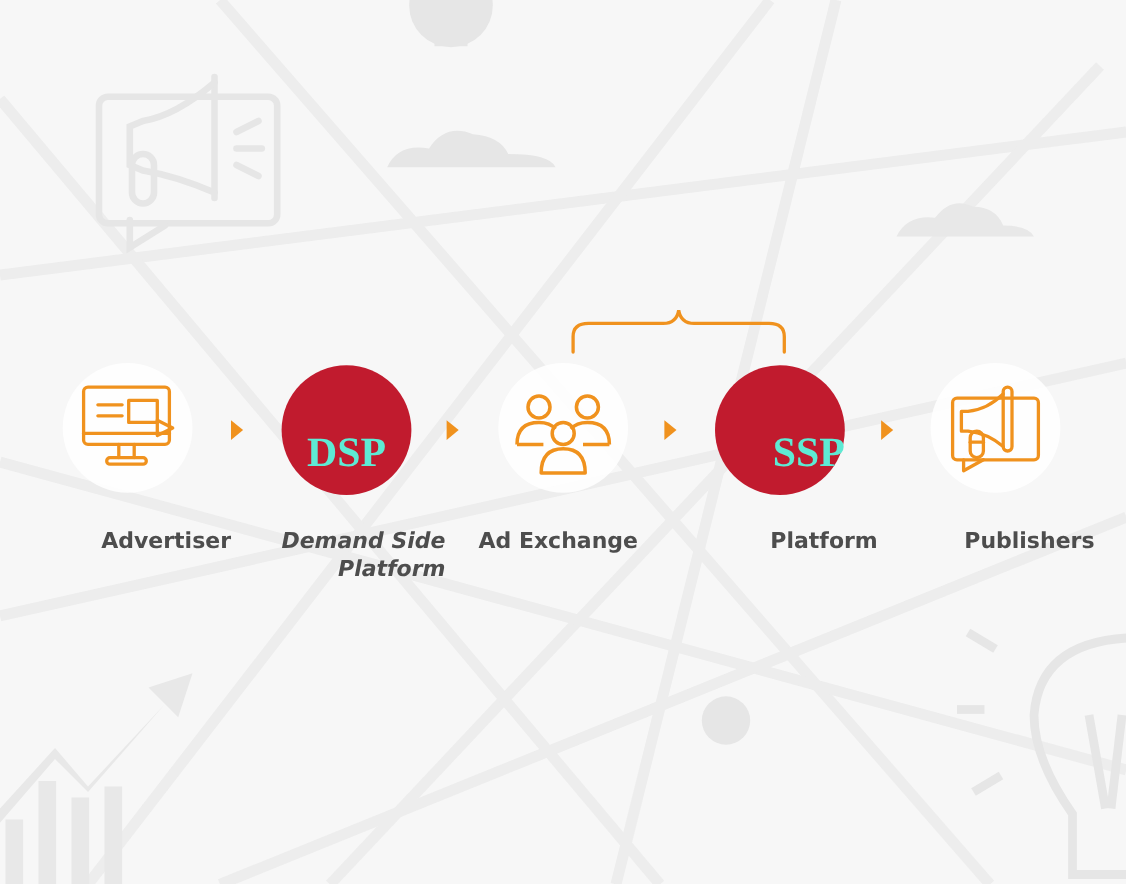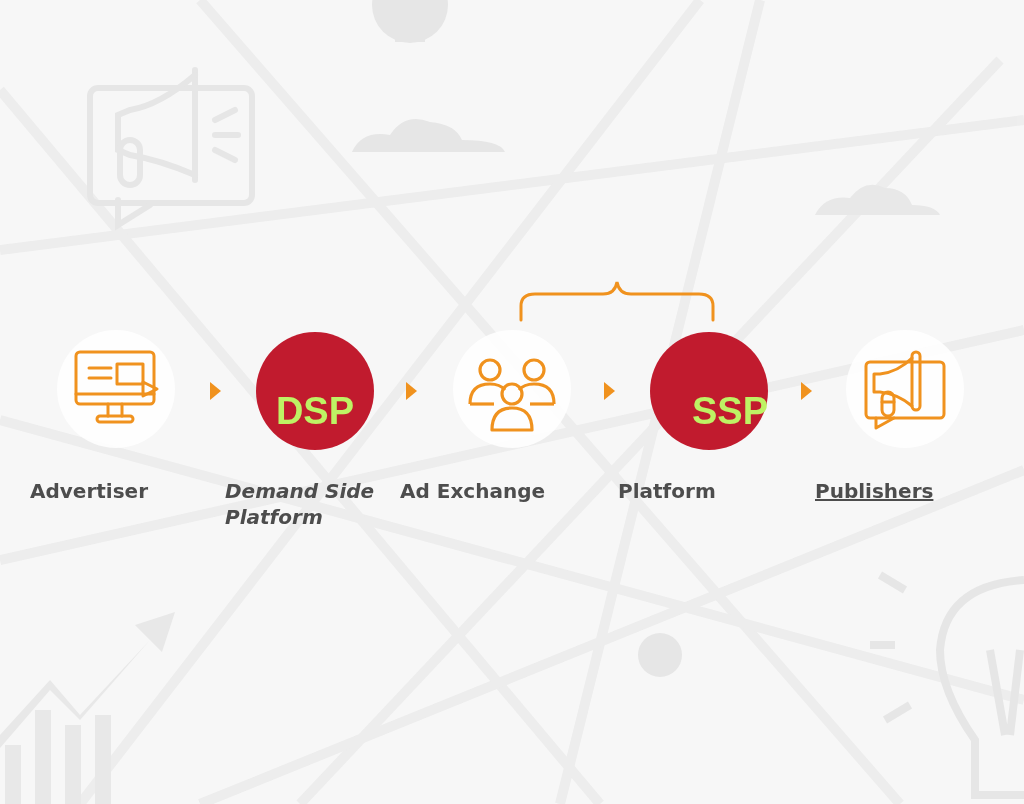--- a/index.html
+++ b/index.html
@@ -11,26 +11,26 @@
   }
   .bg { position: absolute; left: 0; top: 0; width: 1024px; height: 804px; }
   .icon-wrap {
     position: absolute; width: 118px; height: 118px;
     border-radius: 50%;
     display: flex; align-items: center; justify-content: center;
   }
   .icon-wrap.plain { background: rgba(255,255,255,0.85); }
   .icon-wrap.badge { background: #c11b2e; }
   .badge-text {
-    color: #bef264; font-weight: bold; font-size: 38px; letter-spacing: 0px;
-    font-family: Liberation Sans, sans-serif;
+    color: #5eead4; font-weight: bold; font-size: 38px; letter-spacing: 0px;
+    font-family: Liberation Serif, serif;
     margin-top: 41px;
   }
   .label {
-    position: absolute; width: 180px; text-align: left;
+    position: absolute; width: 180px; text-align: right;
     color: #4d4d4d; font-weight: bold; font-size: 20px; line-height: 26px;
     font-family: "DejaVu Sans", sans-serif;
   }
   .arrow {
     position: absolute; width: 0; height: 0;
     border-top: 9px solid transparent; border-bottom: 9px solid transparent;
     border-left: 11px solid #f0921e;
   }
 </style>
 </head>
@@ -158,15 +158,15 @@
     <g stroke="#f0921e" stroke-width="3" fill="none" stroke-linecap="round" stroke-linejoin="round">
       <rect x="6" y="18" width="78" height="56" rx="4"></rect>
       <path d="M16 74 L16 84 L34 74"></path>
       <rect x="52" y="8" width="8" height="58" rx="4"></rect>
       <path d="M52 14 Q38 28 20 30 L14 30 L14 48 L20 48 Q38 50 52 62"></path>
       <rect x="22" y="48" width="12" height="24" rx="6"></rect>
       <line x1="22" y1="58" x2="34" y2="58"></line>
     </g>
   </svg>
 </div>
-<div class="label" style="left:815px;top:478px;text-decoration:underline;">
+<div class="label" style="left:815px;top:478px;">
   <div>Publishers</div>
 </div>
 
 </body></html>

